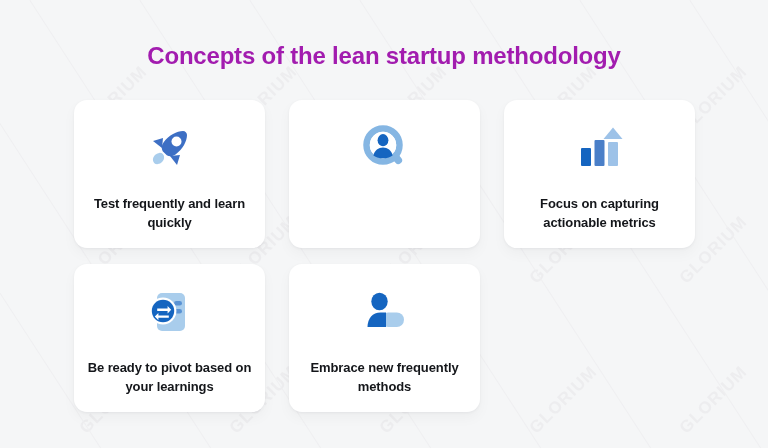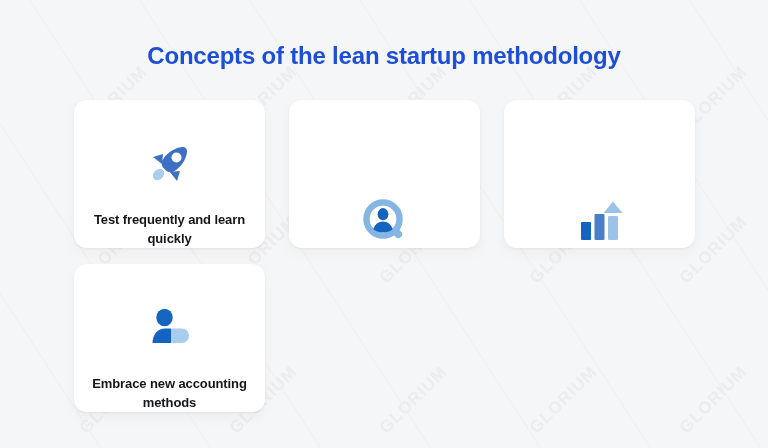--- a/index.html
+++ b/index.html
@@ -52,21 +52,21 @@
   }
 
   #page-title {
     position: absolute;
     top: 42px;
     left: 0;
     width: 768px;
     text-align: center;
     font-size: 24px;
     font-weight: bold;
-    color: #1d4ed8;
+    color: #a21caf;
     letter-spacing: -0.2px;
   }
 
   
   #card-grid {
     position: absolute;
     top: 100px;
     left: 74px;
     width: 621px;
     display: grid;
@@ -78,21 +78,20 @@
 
   .card {
     background: #ffffff;
     border-radius: 13px;
     box-shadow: 0 1px 3px rgba(20, 25, 40, 0.05), 0 6px 14px rgba(20, 25, 40, 0.035);
     display: flex;
     flex-direction: column;
     align-items: center;
     box-sizing: border-box;
     padding-top: 22px;
-    justify-content: flex-end;
   }
 
   .card-icon {
     width: 56px;
     height: 52px;
     display: flex;
     align-items: center;
     justify-content: center;
   }
   .card-icon svg { display: block; }
@@ -203,33 +202,52 @@
 
     <div class="card">
       <div class="card-icon">
         <svg width="48" height="44" viewBox="0 0 48 44">
           <rect x="5" y="22" width="10" height="18" rx="1" fill="#1565c0"></rect>
           <rect x="18.5" y="14" width="10" height="26" rx="1" fill="#4a7fc8"></rect>
           <rect x="32" y="16" width="10" height="24" rx="1" fill="#9dc2e8"></rect>
           <path d="M37 1.5 L46.5 13 L27.5 13 Z" fill="#9dc2e8"></path>
         </svg>
       </div>
-    </div>
-
+      <div class="card-label">Focus on capturing actionable metrics</div>
+    </div>
+
+    <div class="card">
+      <div class="card-icon">
+        <svg width="46" height="44" viewBox="0 0 46 44">
+
+          <rect x="10" y="3" width="28" height="38" rx="5" fill="#a9cdec"></rect>
+          <rect x="27" y="11" width="8" height="4.6" rx="2.3" fill="#5a93d4"></rect>
+          <rect x="27" y="19" width="8" height="4.6" rx="2.3" fill="#5a93d4"></rect>
+
+          <circle cx="16" cy="21" r="13.4" fill="#ffffff"></circle>
+
+          <circle cx="16" cy="21" r="11.2" fill="#1565c0"></circle>
+
+          <path d="M10.2 18.6 L20.6 18.6 L20.6 16.1 L24.2 19.8 L20.6 23.5 L20.6 21 L10.2 21 Z" fill="#ffffff"></path>
+          <path d="M21.8 25.4 L11.4 25.4 L11.4 22.9 L7.8 26.6 L11.4 30.3 L11.4 27.8 L21.8 27.8 Z" fill="#ffffff"></path>
+        </svg>
+      </div>
+      <div class="card-label">Be ready to pivot based on your learnings</div>
+    </div>
 
     <div class="card">
       <div class="card-icon">
         <svg width="48" height="44" viewBox="0 0 48 44">
 
           <rect x="20" y="22.5" width="23" height="14.5" rx="7.2" fill="#a9cdec"></rect>
 
           <ellipse cx="18.5" cy="11.5" rx="8.2" ry="8.8" fill="#1565c0"></ellipse>
 
           <path d="M6.5 37 C6.5 28.6 11.6 22.5 19.5 22.5
                    L25 22.5 L25 37 Z" fill="#1565c0"></path>
         </svg>
       </div>
-      <div class="card-label">Embrace new accounting methods</div>
+      <div class="card-label">Embrace new frequently methods</div>
     </div>
 
 
   </div>
 </div>
 
 </body></html>

